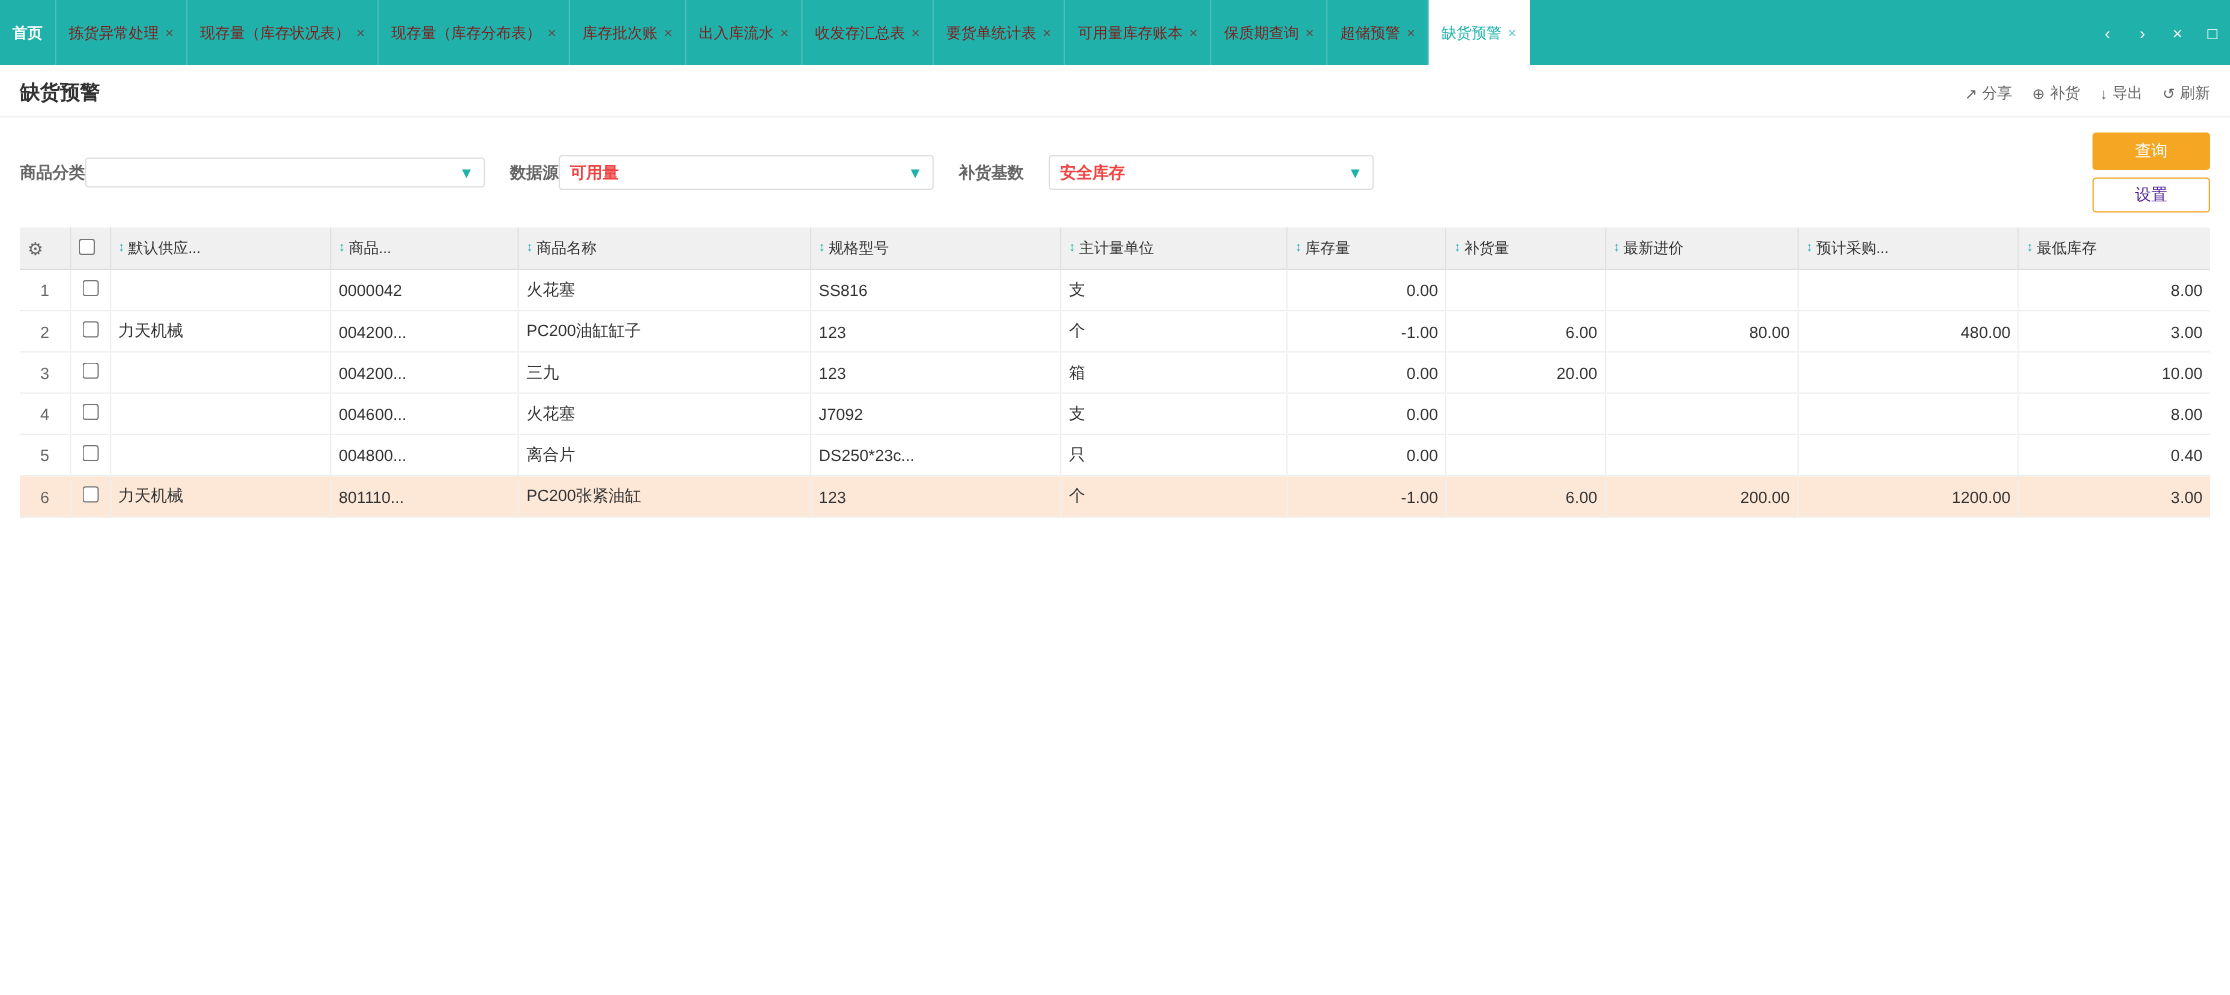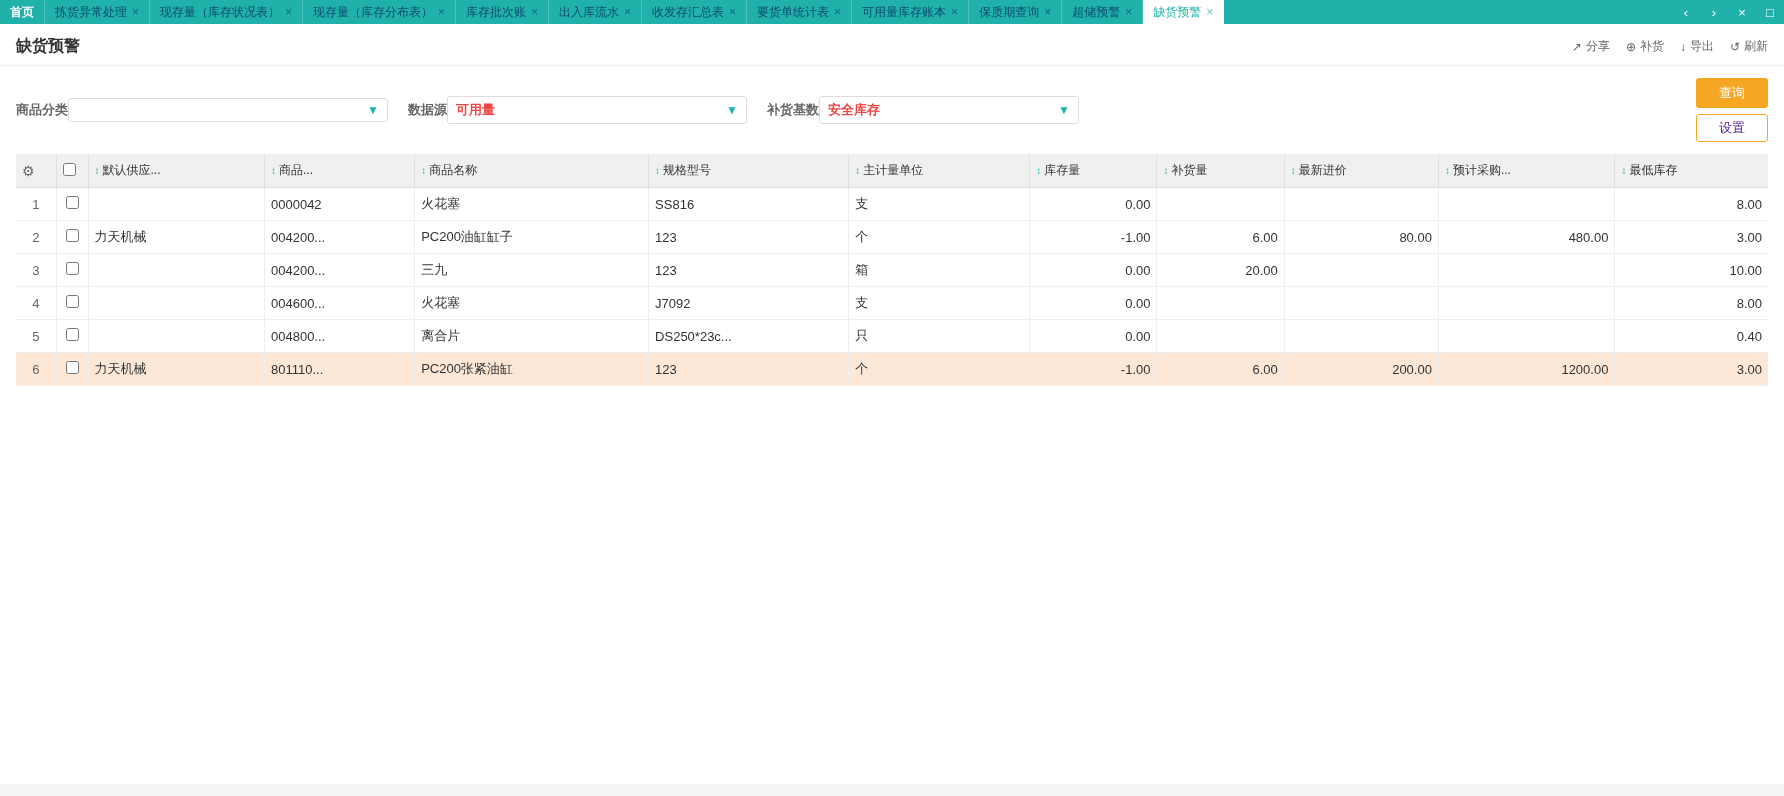--- a/index.html
+++ b/index.html
@@ -3,29 +3,29 @@
   <meta charset="utf-8">
   <style>
     * { box-sizing: border-box; margin: 0; padding: 0; }
     body { font-family: "Microsoft YaHei", Arial, sans-serif; font-size: 13px; background: #f5f5f5; color: #333; overflow-x: hidden; }
 
     
     .tab-bar {
       display: flex;
       align-items: center;
       background: #20b2aa;
-      height: 24px;
+      height: 52px;
       overflow: hidden;
     }
     .tab-item {
       display: flex;
       align-items: center;
       padding: 0 10px;
       height: 100%;
-      color: #0c4a6e;
+      color: #7f1d1d;
       font-size: 12px;
       cursor: pointer;
       white-space: nowrap;
       border-right: 1px solid rgba(255,255,255,0.2);
       flex-shrink: 0;
     }
     .tab-item.active { background: #fff; color: #20b2aa; }
     .tab-item.home { background: #20b2aa; color: #fff; font-weight: bold; }
     .tab-close {
       margin-left: 5px;
@@ -117,21 +117,21 @@
       margin-left: auto;
       display: flex;
       flex-direction: column;
       gap: 6px;
     }
     .btn-query {
       background: #f5a623;
       color: #fff;
       border: none;
       border-radius: 3px;
-      padding: 6px 23px;
+      padding: 6px 34px;
       cursor: pointer;
       font-size: 13px;
       font-family: inherit;
     }
     .btn-settings {
       background: #fff;
       color: #4c1d95;
       border: 1px solid #f5a623;
       border-radius: 3px;
       padding: 4px 18px;
@@ -283,21 +283,21 @@
     <div class="filter-group">
       <span class="filter-label">数据源</span>
       <div class="filter-select filter-select-wide" style="min-width:300px;">
         <span class="filter-value-label">可用量</span>
         <span class="arrow">▼</span>
       </div>
     </div>
 
     <div class="filter-group">
       <span class="filter-label">补货基数</span>
-      <div class="filter-select" style="min-width:260px;">
+      <div class="filter-select" style="min-width:260px;margin-left:20px;">
         <span class="filter-value-label">安全库存</span>
         <span class="arrow">▼</span>
       </div>
     </div>
 
     <div class="filter-actions">
       <button class="btn-query">查询</button>
       <button class="btn-settings">设置</button>
     </div>
   </div>

